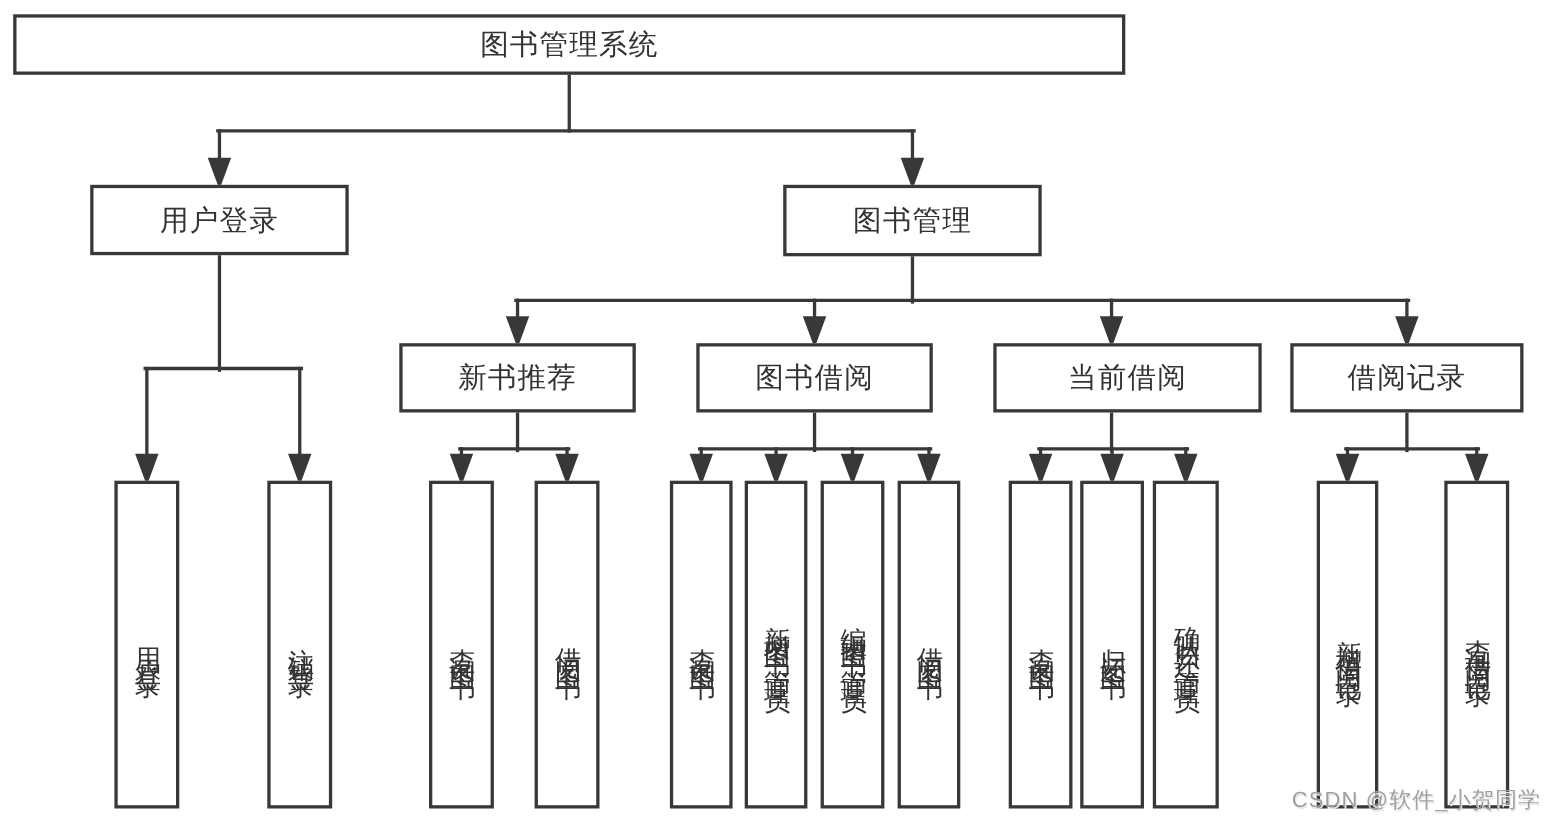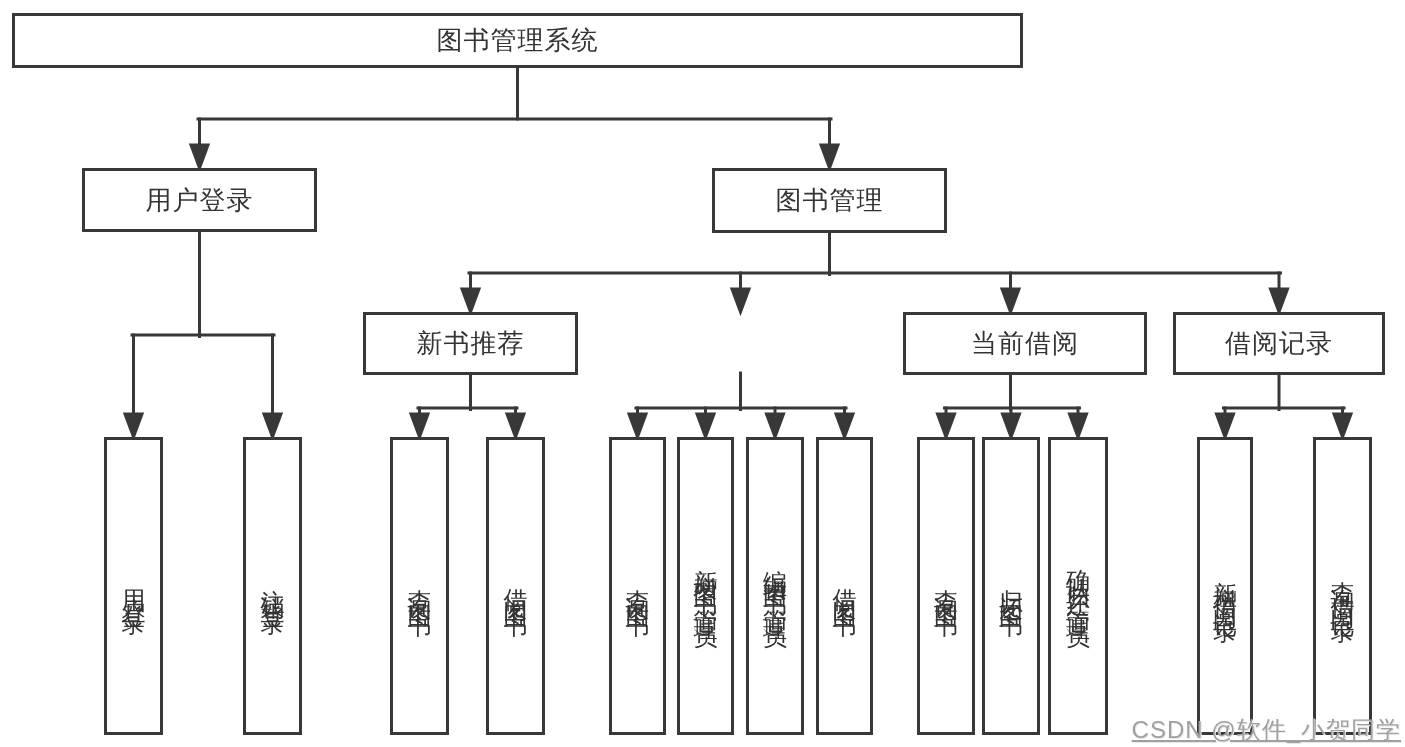--- a/index.html
+++ b/index.html
@@ -36,26 +36,25 @@
     text-orientation:mixed;
     font-size:24px;
     letter-spacing:8px;
     line-height:1;
     white-space:nowrap;
   }
   .watermark{
     position:absolute;
     right:4px;
     top:714px;
-    font-size:24px;
+    font-size:20px;
     color:var(--wm);
     letter-spacing:1px;
     text-shadow:1px 1px 0 #e8e8e8;
     white-space:nowrap;
-    text-decoration:underline;
   }
 </style>
 </head>
 <body>
 
 <div class="canvas">
 
   <svg class="connectors" viewBox="0 0 1405 747" xmlns="http://www.w3.org/2000/svg">
     <g stroke="#383838" stroke-width="3" fill="#383838" stroke-linecap="square">
 
@@ -127,20 +126,23 @@
   <div class="box h" style="left:82px;top:168px;width:235px;height:64px">
     <span>用户登录</span>
   </div>
   <div class="box h" style="left:712px;top:168px;width:235px;height:65px">
     <span>图书管理</span>
   </div>
 
   <div class="box h" style="left:363px;top:312px;width:215px;height:63px">
     <span>新书推荐</span>
   </div>
+  <div class="box h" style="left:633px;top:312px;width:215px;height:63px">
+    <span>图书借阅</span>
+  </div>
   <div class="box h" style="left:903px;top:312px;width:244px;height:63px">
     <span>当前借阅</span>
   </div>
   <div class="box h" style="left:1173px;top:312px;width:212px;height:63px">
     <span>借阅记录</span>
   </div>
 
   <div class="box v" style="left:104px;top:437px;width:59px;height:298px">
     <span>用户登录</span>
   </div>

